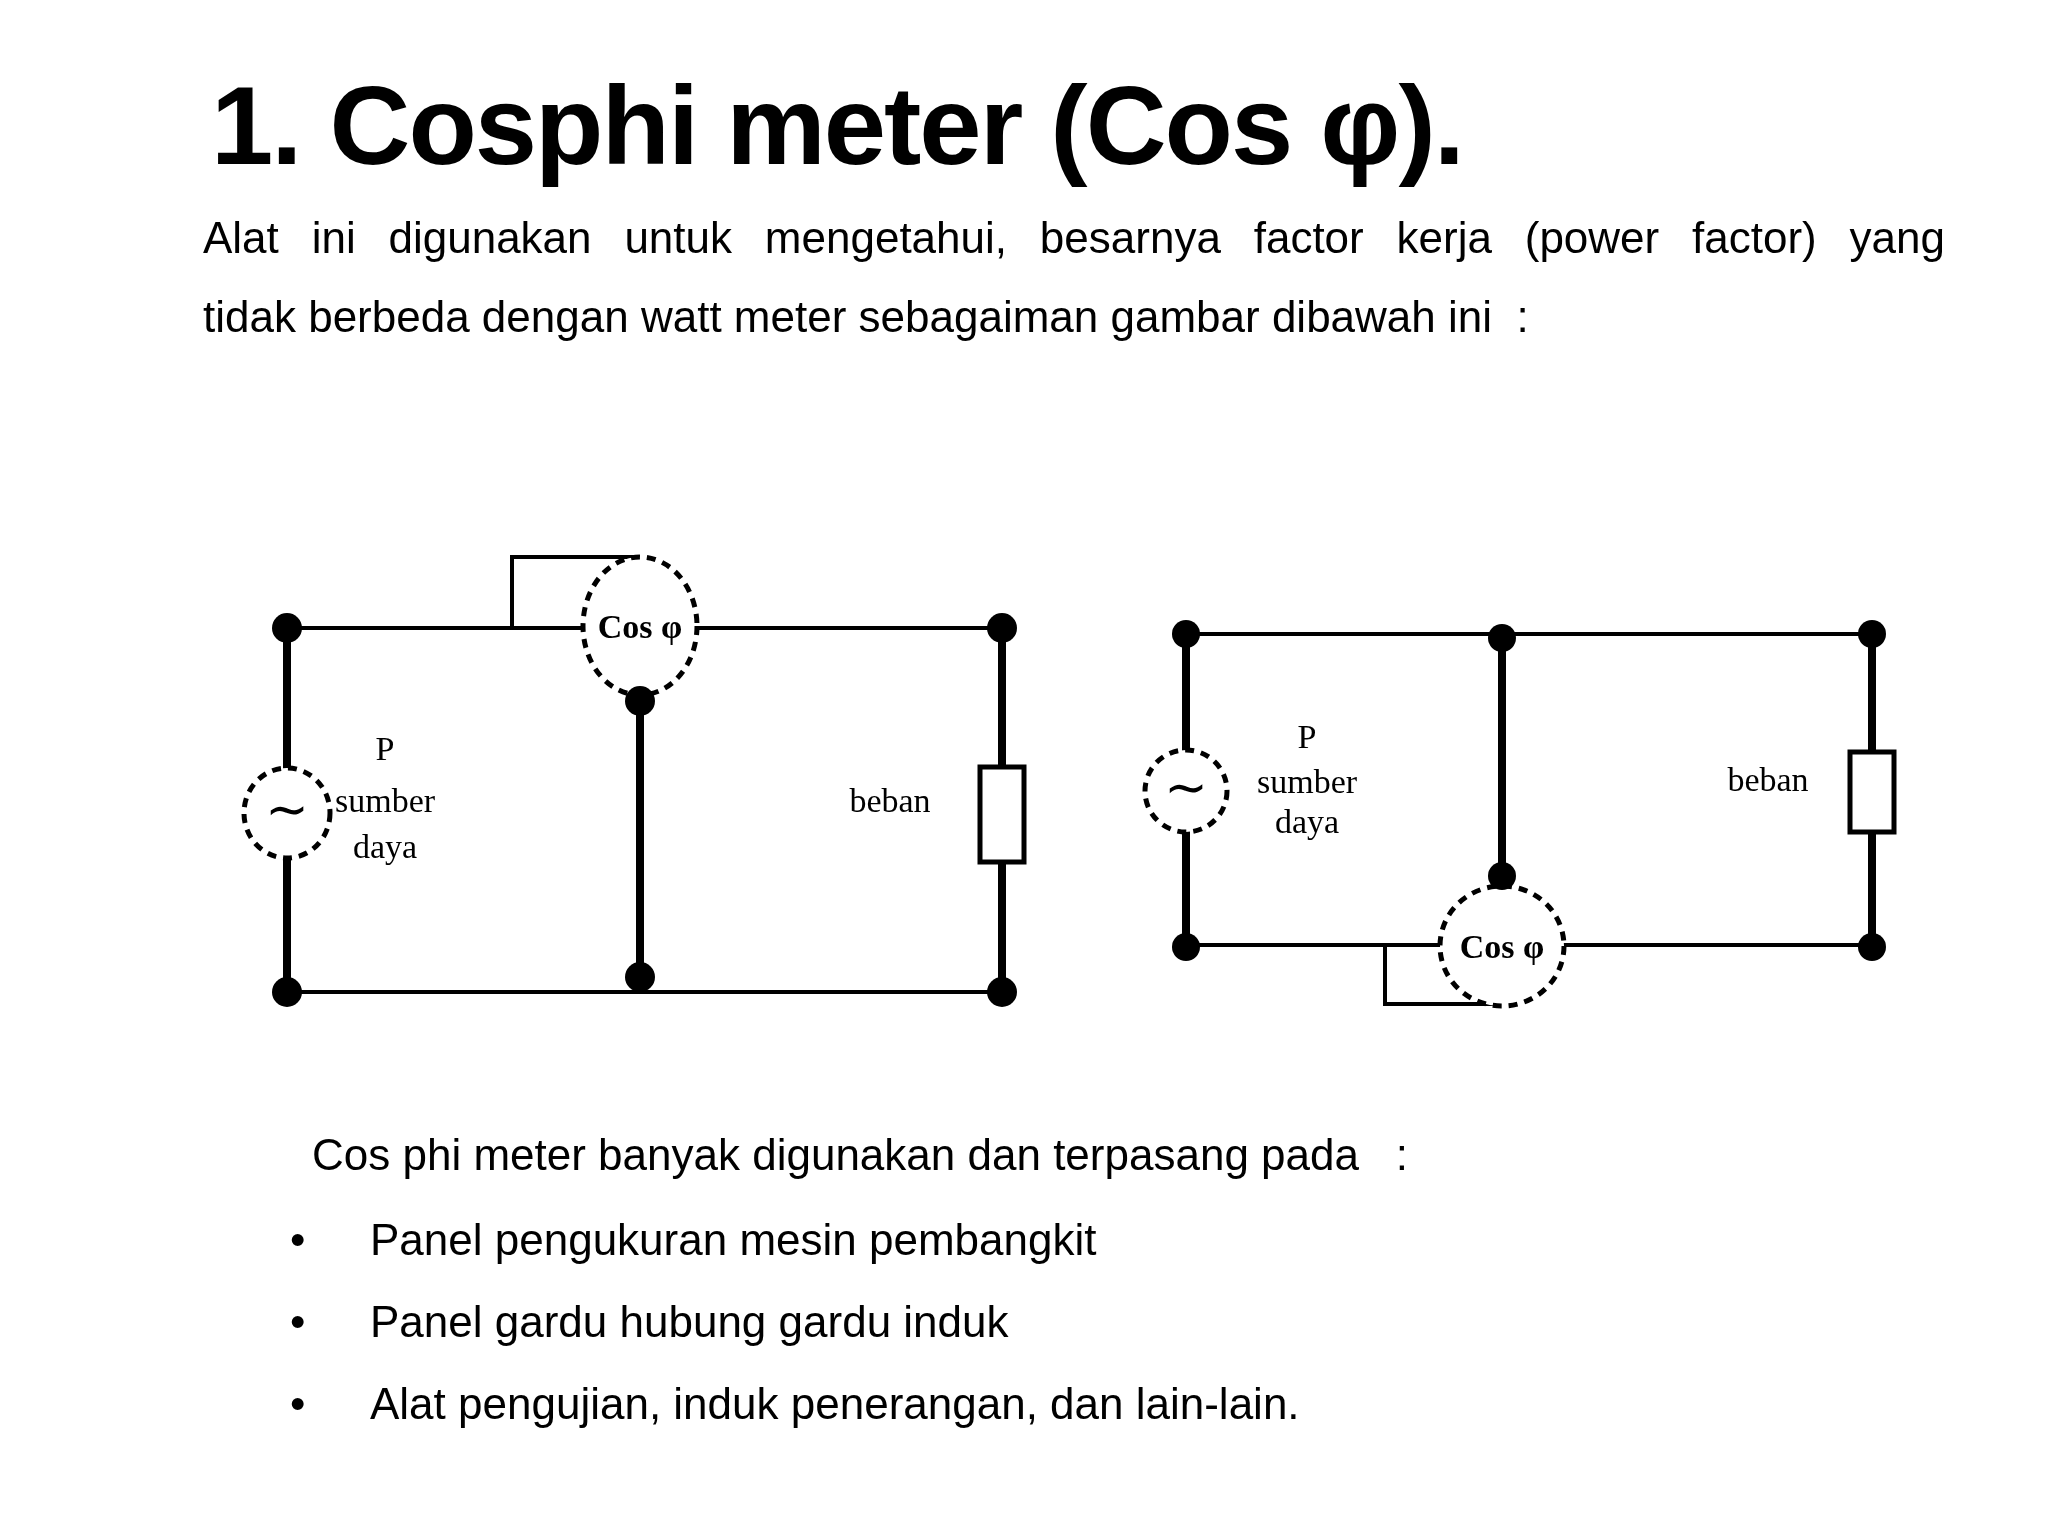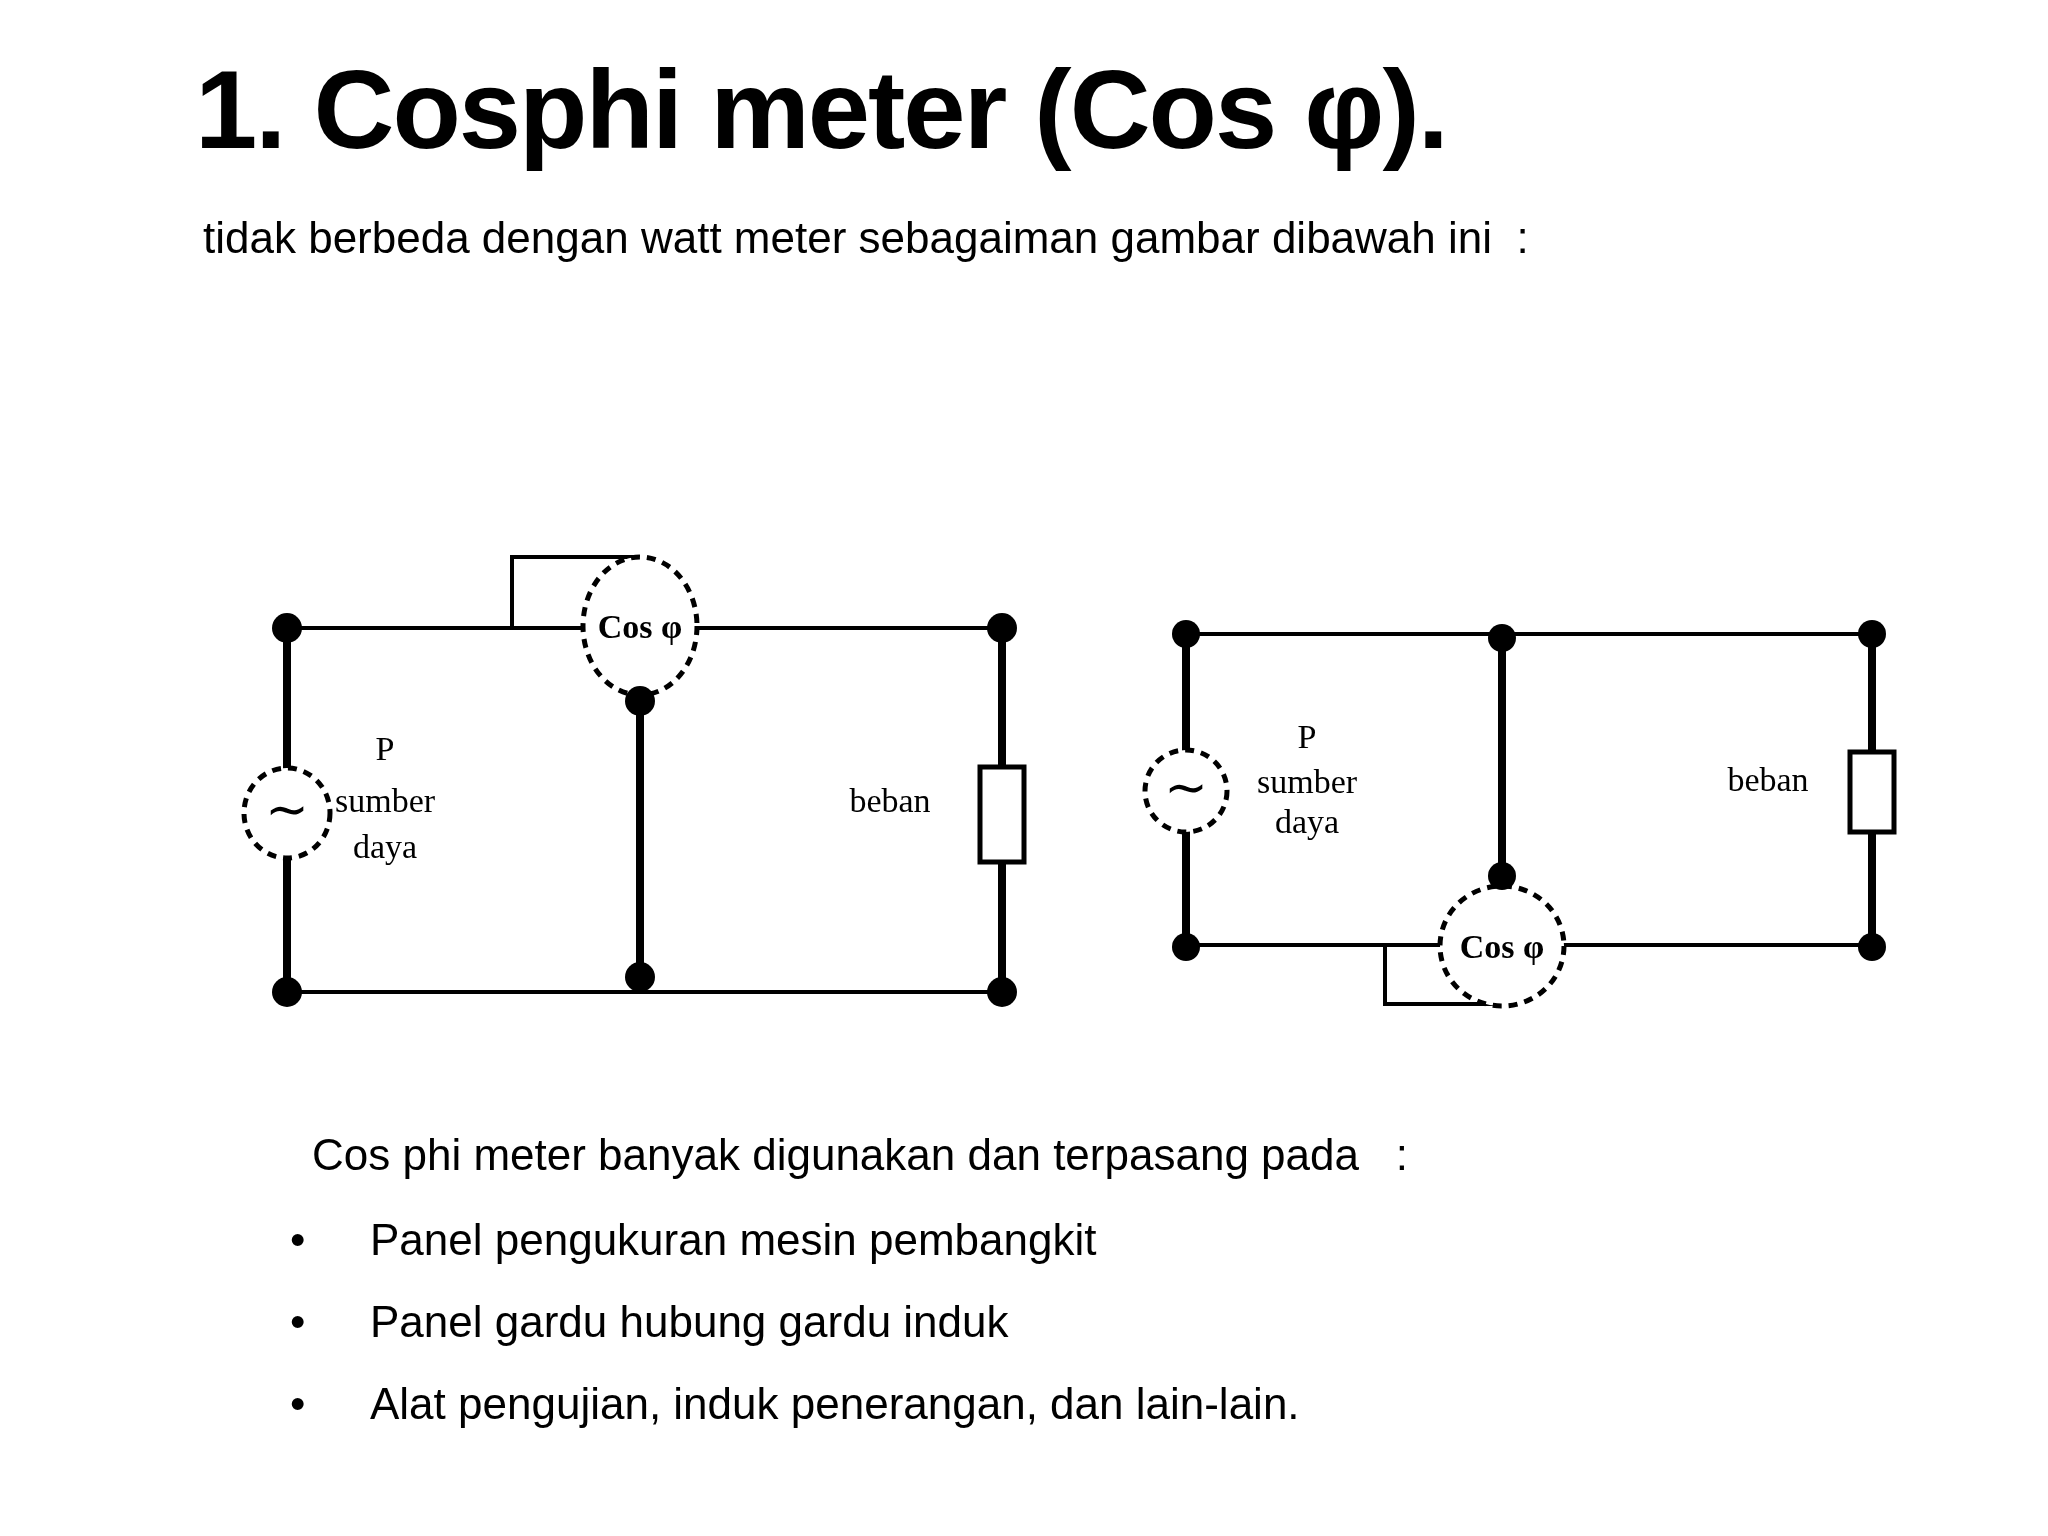--- a/index.html
+++ b/index.html
@@ -2,21 +2,21 @@
 <html><head>
 <meta charset="utf-8">
 <style>
   html,body{margin:0;padding:0;}
   body{
     width:2048px;height:1536px;position:relative;overflow:hidden;
     background:#ffffff;color:#000000;
     font-family:"Liberation Sans", sans-serif;
   }
   .title{
-    position:absolute;left:195px;top:54px;margin:0;
+    position:absolute;left:195px;top:54px;margin:16px;
     font-size:112px;font-weight:bold;line-height:112px;letter-spacing:-2px;
     white-space:pre;
   }
   .para{
     position:absolute;left:203px;top:198px;width:1742px;
     font-size:44px;
   }
   .pline{
     line-height:79px;white-space:pre-wrap;text-align:justify;
   }
@@ -40,20 +40,21 @@
   .dlabel{ font-family:"Liberation Serif", serif;font-size:34px;fill:#000000;text-anchor:middle; }
   .dmeter{ font-family:"Liberation Serif", serif;font-size:34px;font-weight:bold;fill:#000000;text-anchor:middle; }
   .dsym{ font-family:"Liberation Serif", serif;font-size:52px;fill:#000000;text-anchor:middle; }
 </style>
 </head>
 <body>
 
 <h1 class="title">1. Cosphi meter (Cos φ).</h1>
 
 <div class="para">
+  <div class="pline jl">Alat ini digunakan untuk mengetahui, besarnya factor kerja (power factor) yang</div>
   <div class="pline">tidak berbeda dengan watt meter sebagaiman gambar dibawah ini  :</div>
 </div>
 
 <svg class="diagram-svg" width="2048" height="1536" viewBox="0 0 2048 1536">
 
   <g>
     <line class="rail" x1="287" y1="628" x2="287" y2="992"></line>
     <line class="rail" x1="1002" y1="628" x2="1002" y2="992"></line>
     <line class="wire" x1="287" y1="628" x2="1002" y2="628"></line>
     <line class="wire" x1="287" y1="992" x2="1002" y2="992"></line>

